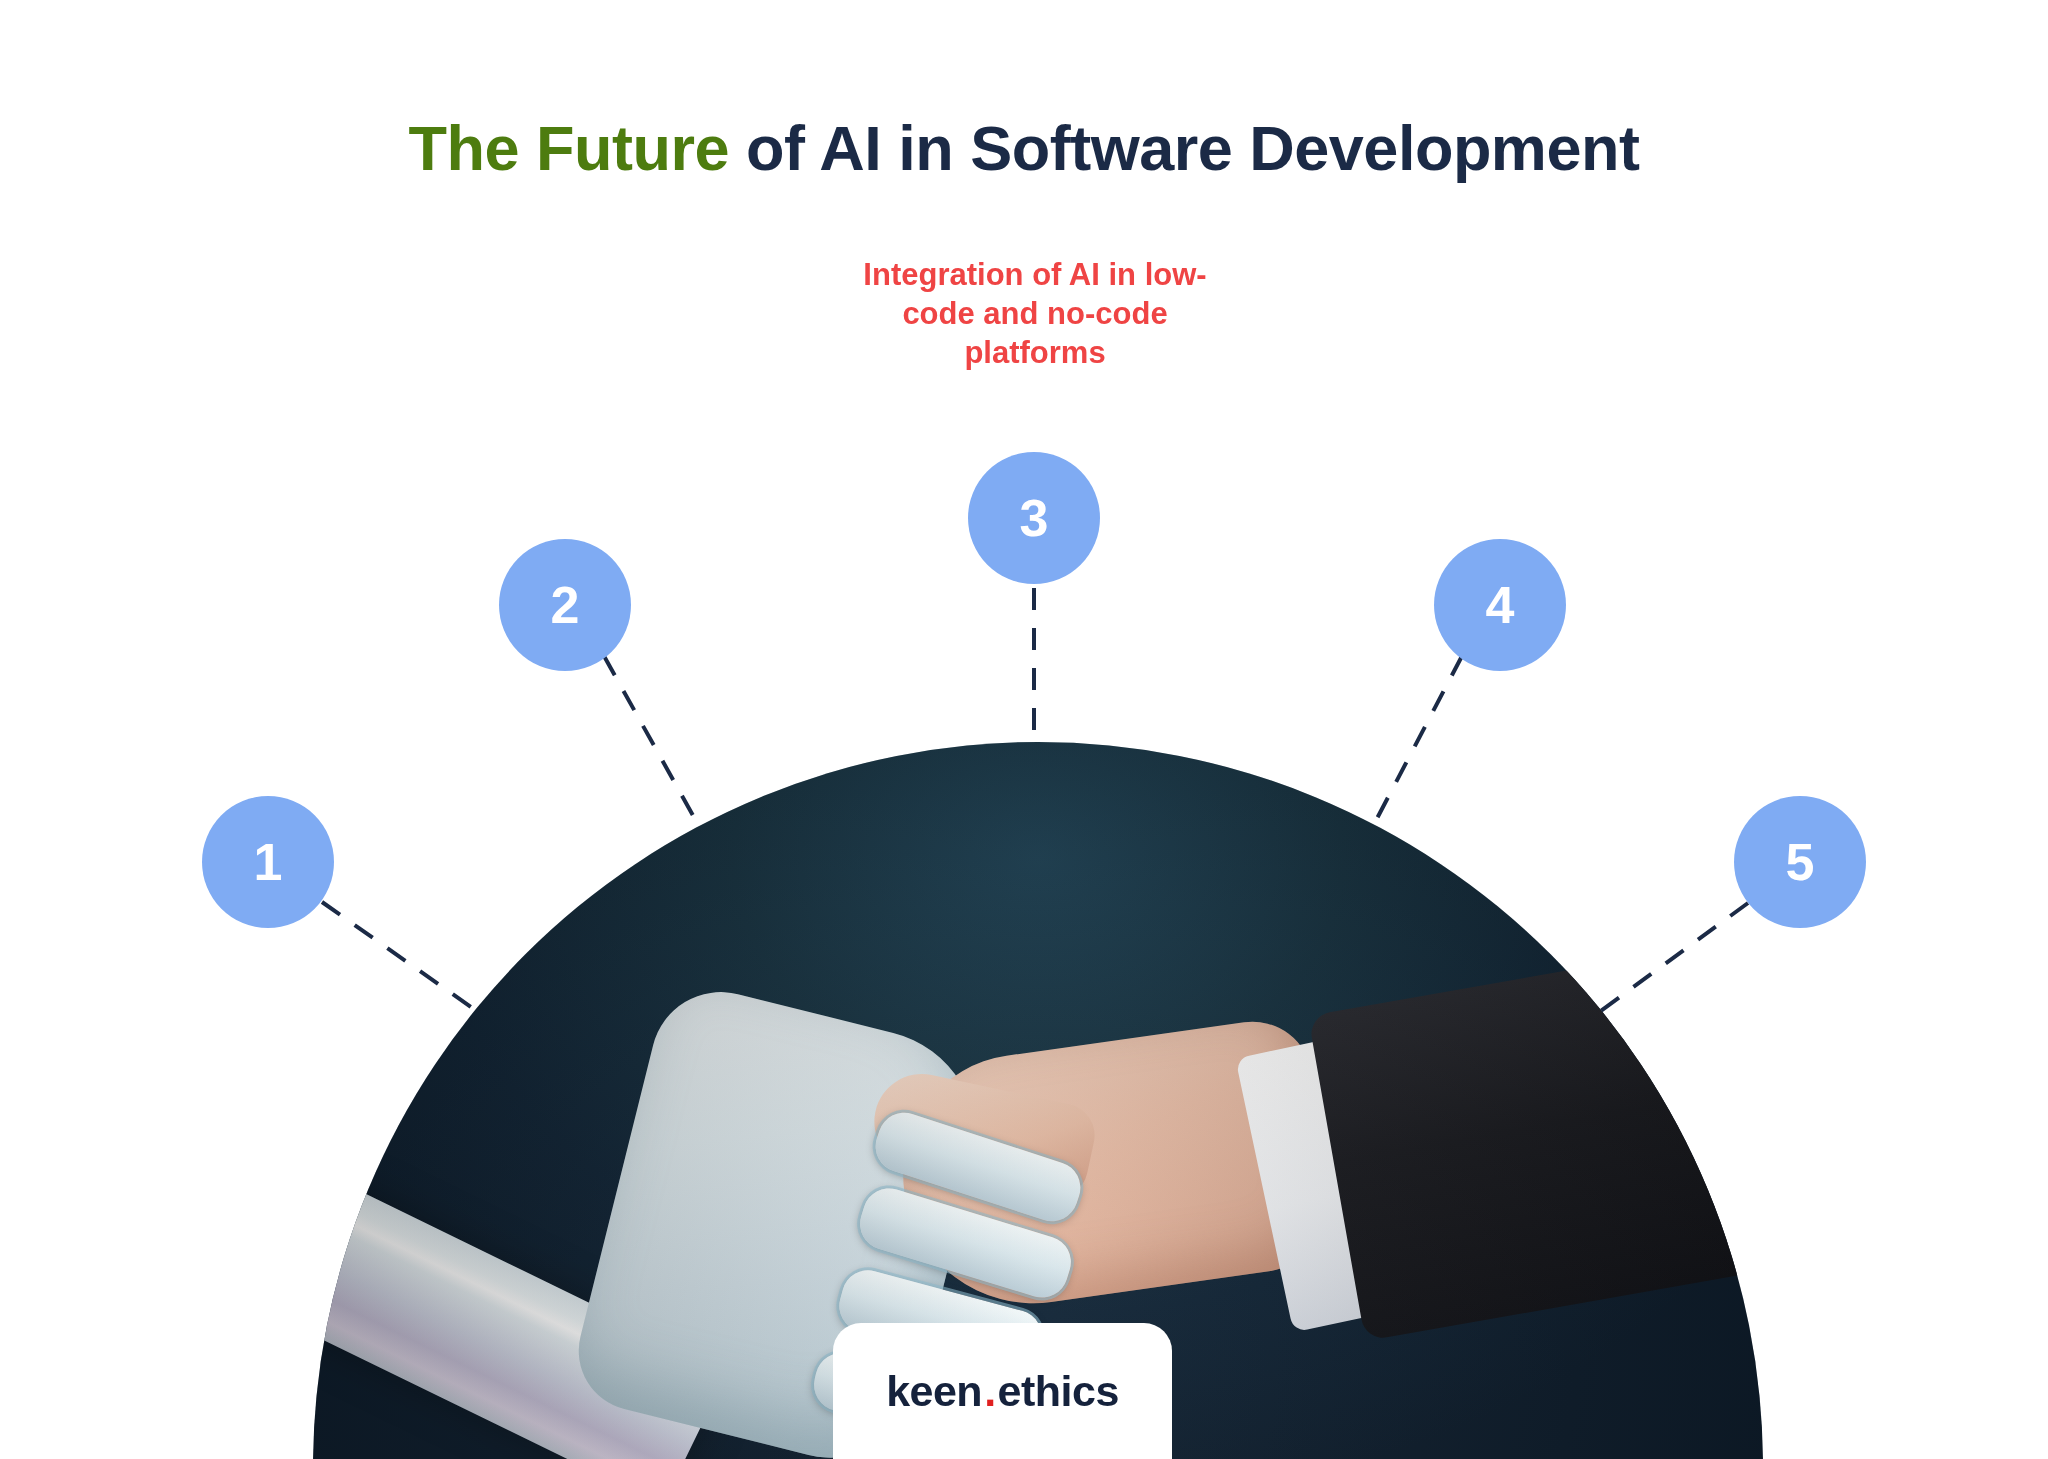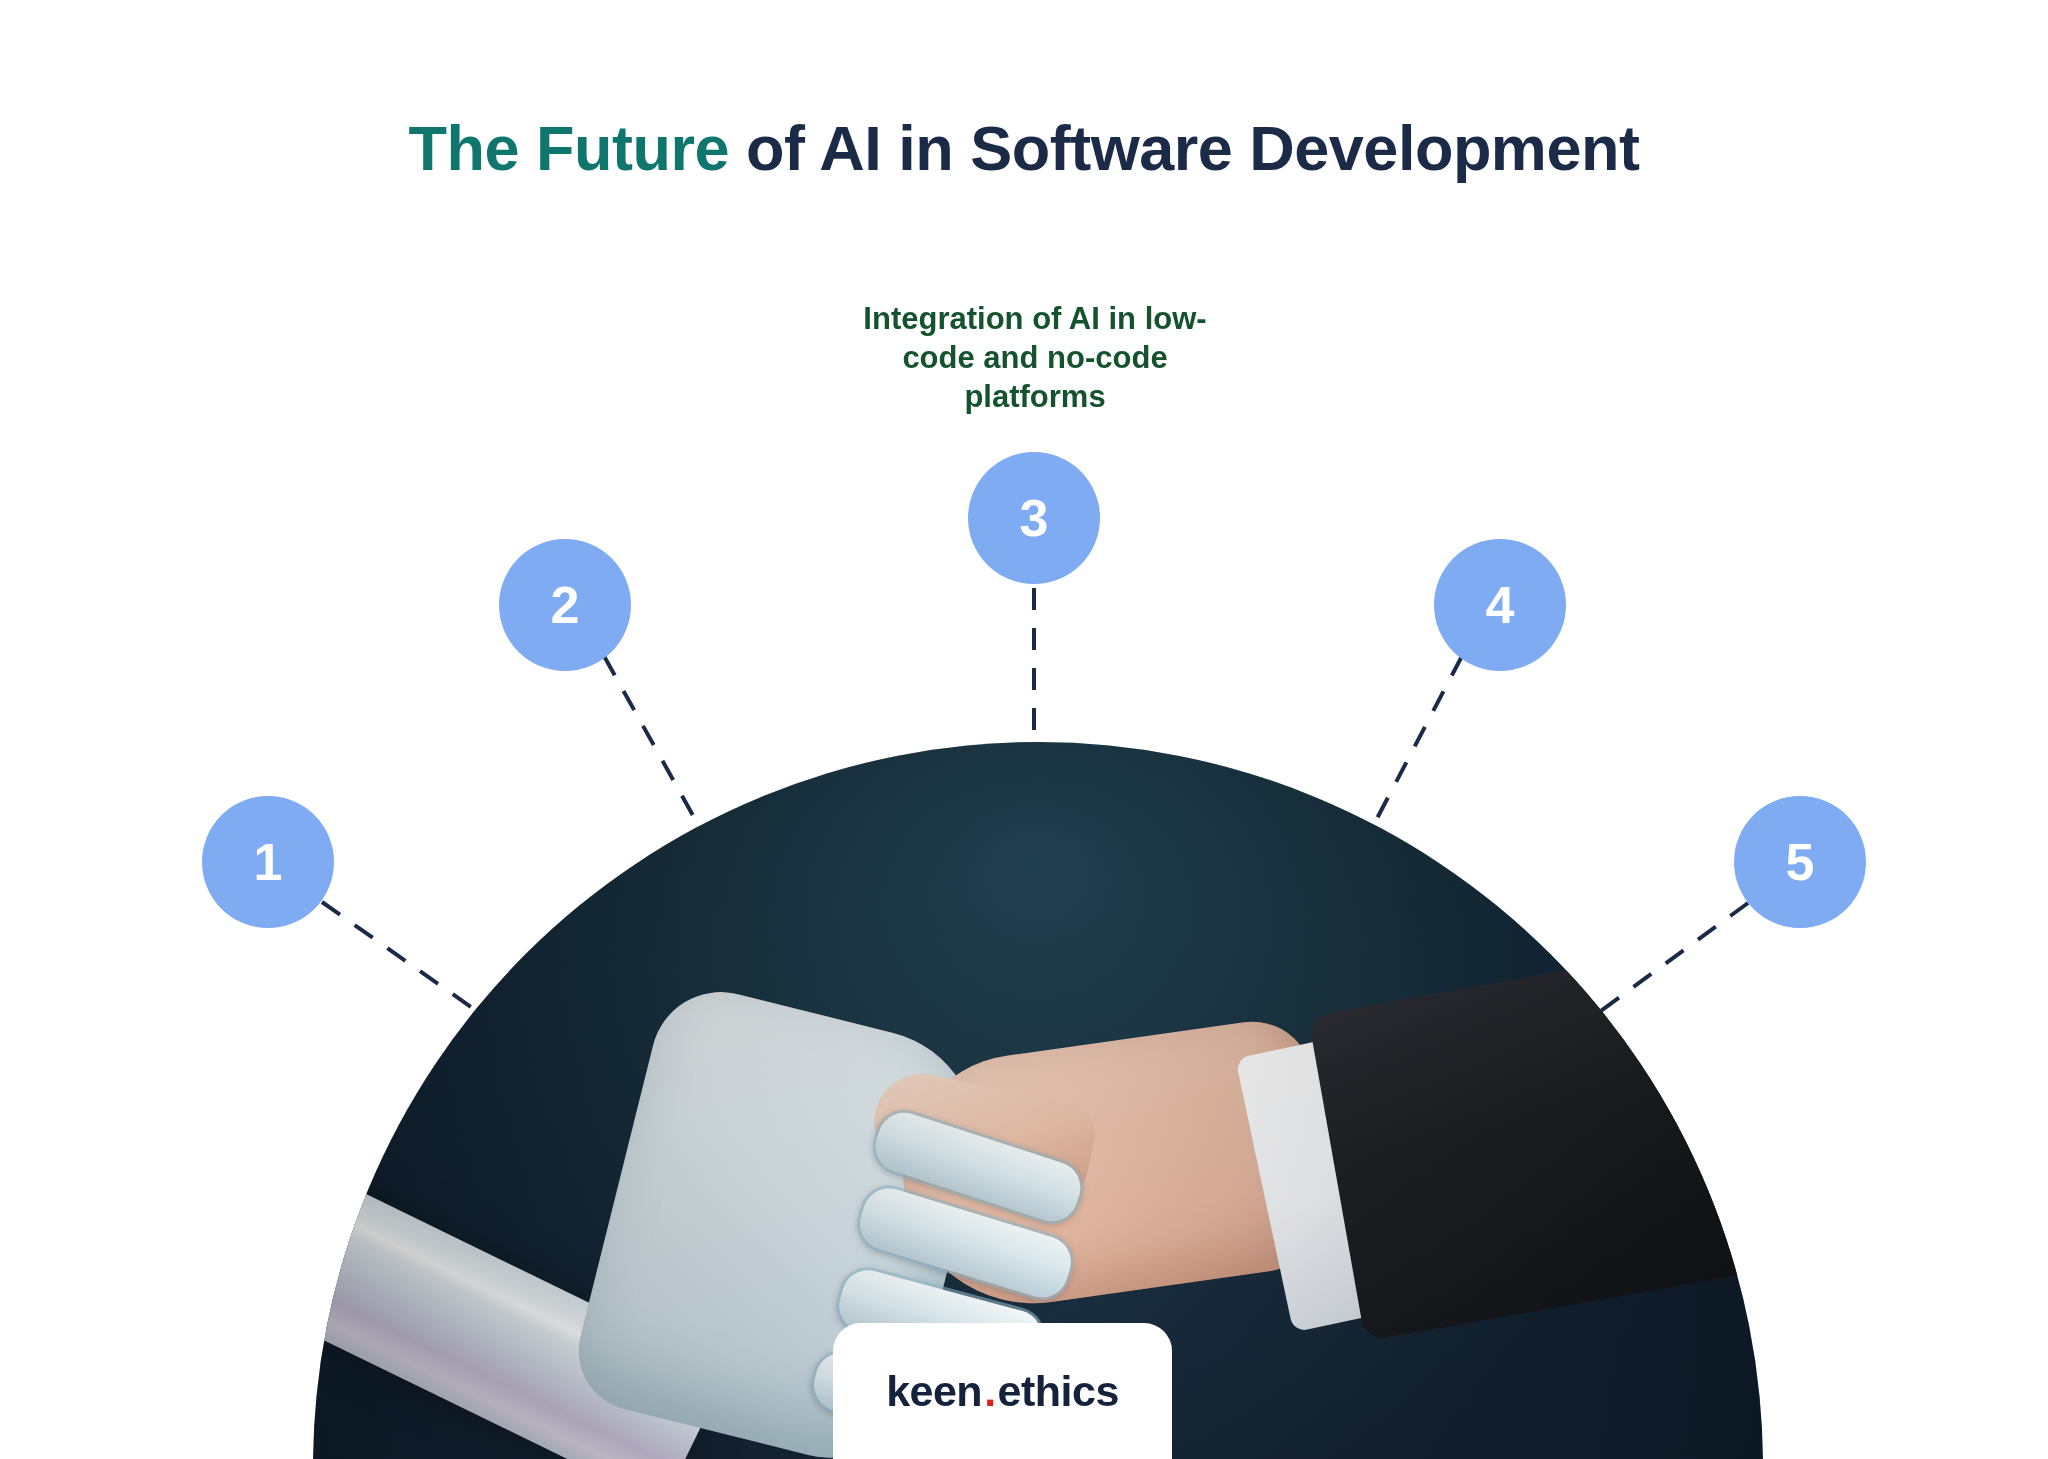--- a/index.html
+++ b/index.html
@@ -24,21 +24,21 @@
     left: 0;
     top: 112px;
     width: 2048px;
     text-align: center;
     font-size: 63px;
     font-weight: 700;
     letter-spacing: -0.5px;
     color: #1b2a46;
     white-space: nowrap;
   }
-  #title .accent { color: #0f766e; }
+  #title .accent { color: #4d7c0f; }
 
   
   #hero-circle {
     position: absolute;
     left: 313px;
     top: 742px;
     width: 1450px;
     height: 1450px;
     border-radius: 50%;
     overflow: hidden;
@@ -156,26 +156,25 @@
     font-weight: 700;
     display: flex;
     align-items: center;
     justify-content: center;
     line-height: 1;
   }
 
   
   .label {
     position: absolute;
-    color: #14532d;
+    color: #ef4444;
     font-size: 31px;
     font-weight: 700;
     line-height: 1.26;
     text-align: center;
-    margin-top: 44px;
   }
 
   
   #connectors {
     position: absolute;
     left: 0;
     top: 0;
     width: 2048px;
     height: 1459px;
     pointer-events: none;

